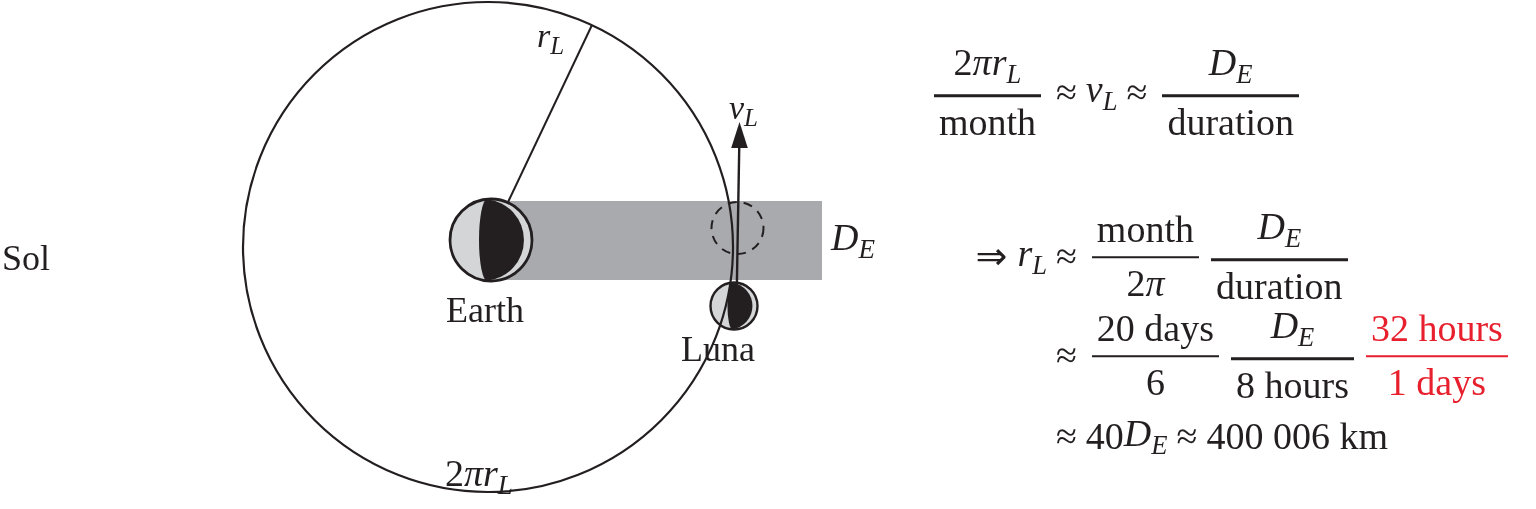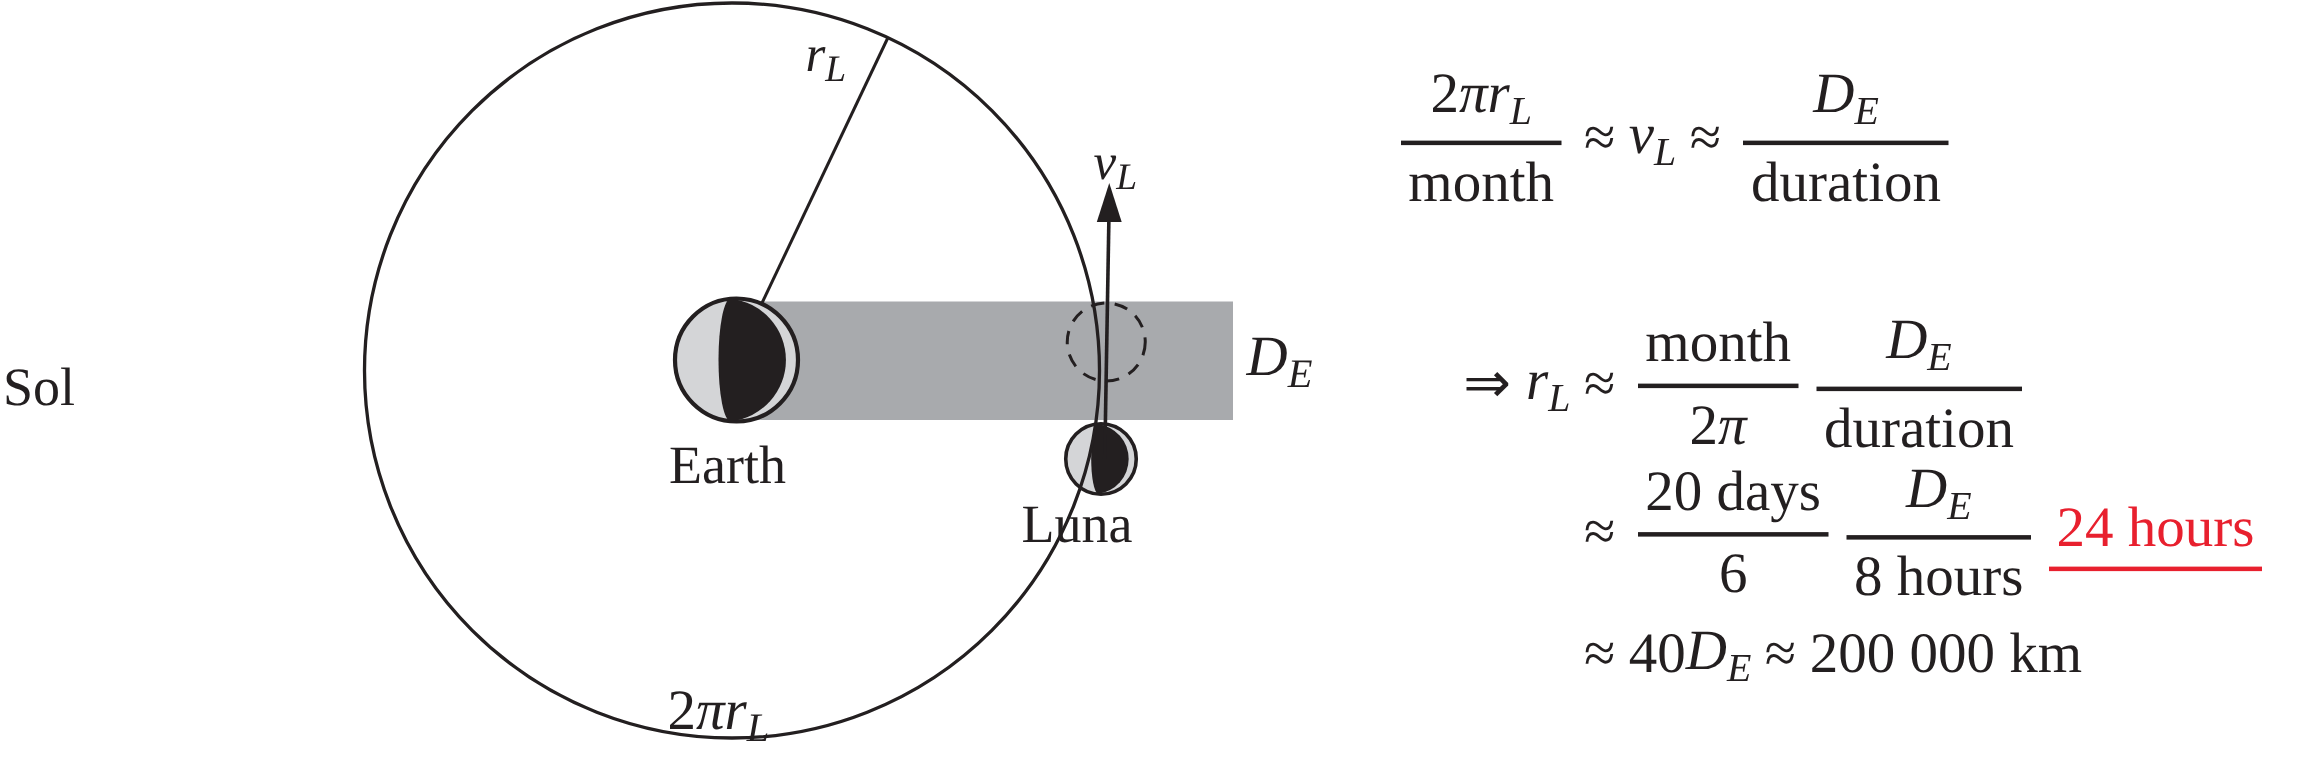--- a/index.html
+++ b/index.html
@@ -168,27 +168,28 @@
       <span class="num">20 days</span>
       <span class="bar"></span>
       <span class="den">6</span>
     </span>
     <span class="frac">
       <span class="num"><span class="mi">D</span><span class="msub">E</span></span>
       <span class="bar"></span>
       <span class="den">8 hours</span>
     </span>
     <span class="frac frac-red">
-      <span class="num">24 hours</span>
+      <span class="num">32 hours</span>
       <span class="bar"></span>
+      <span class="den">1 days</span>
     </span>
   </div>
 
   <div class="eq-row eq-row-4">
     <span class="lhs"></span>
     <span class="rel">≈</span>
     <span>40</span>
     <span><span class="mi">D</span><span class="msub">E</span></span>
     <span class="rel">≈</span>
-    <span>200 000 km</span>
+    <span>400 006 km</span>
   </div>
 
 </div>
 
 </body></html>

